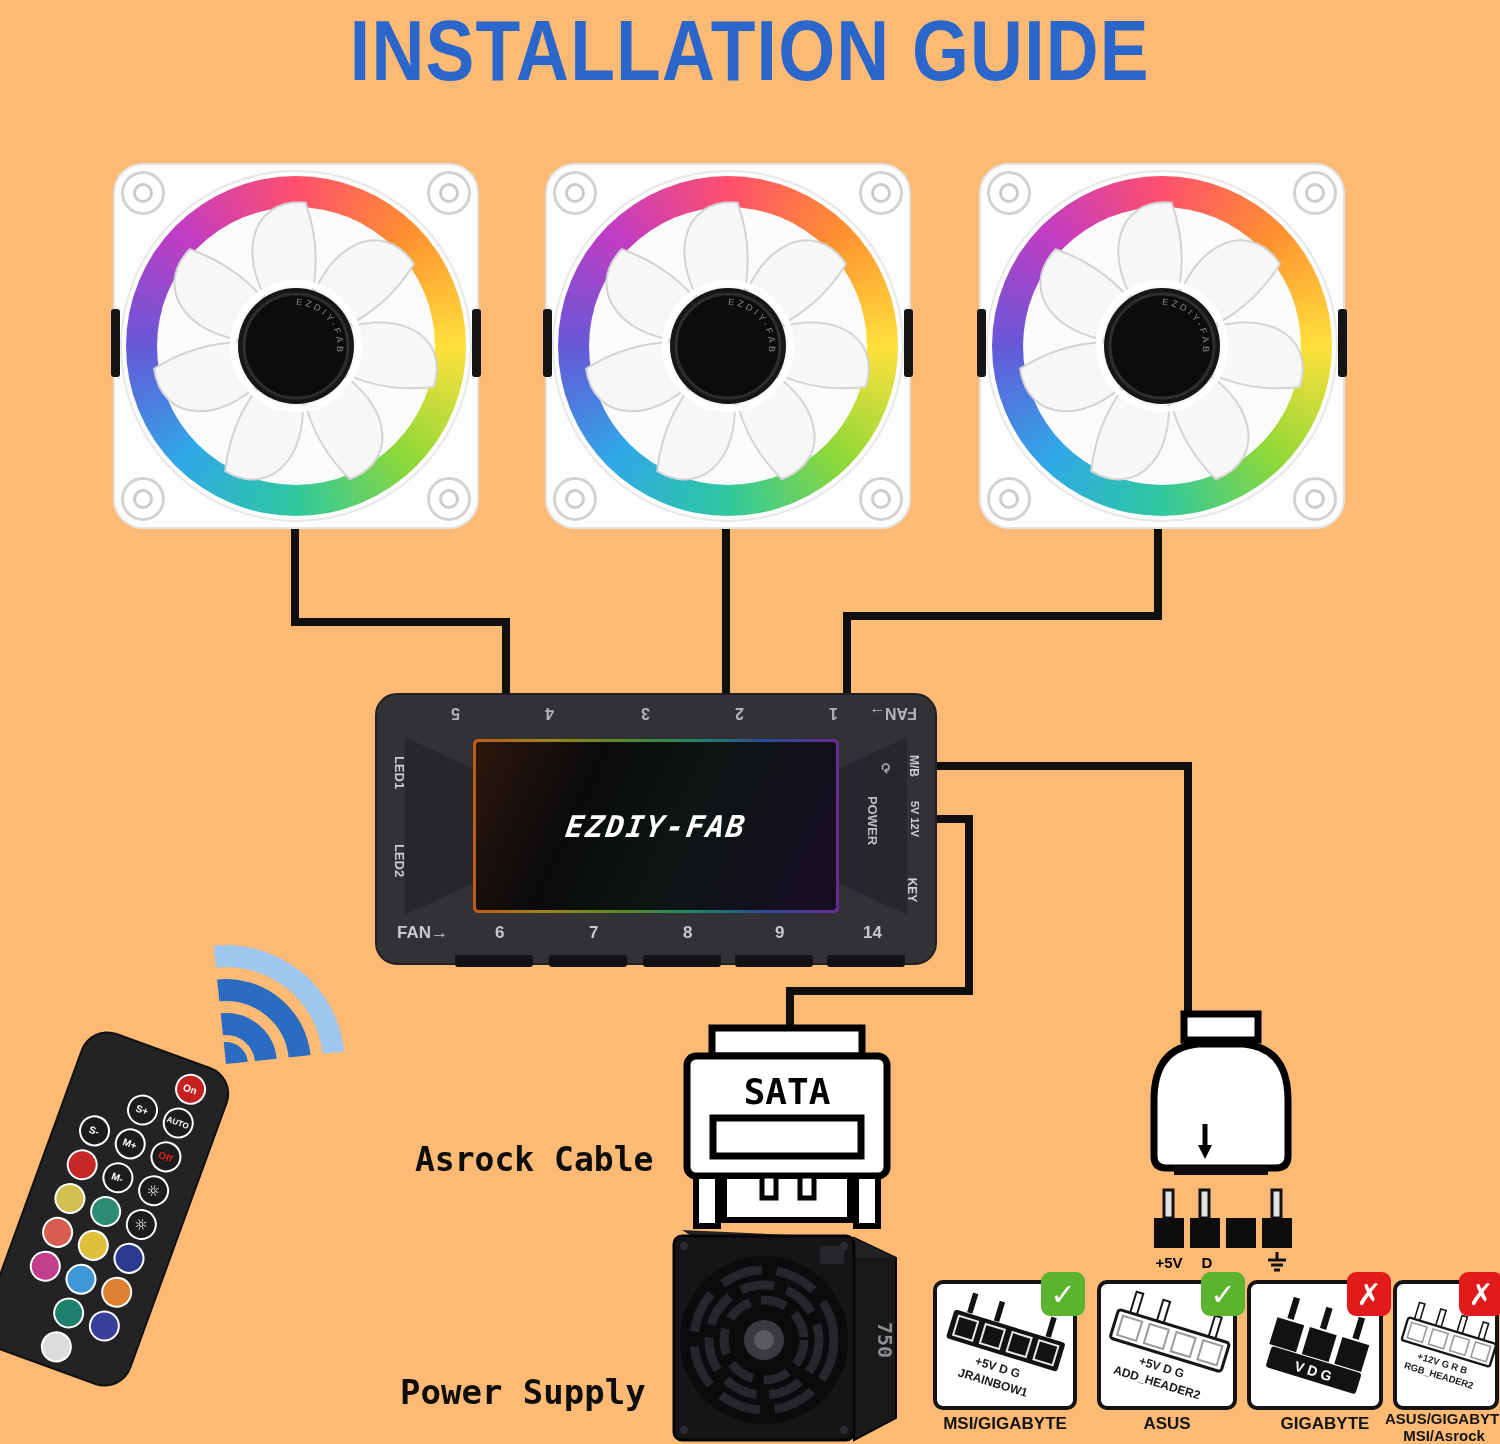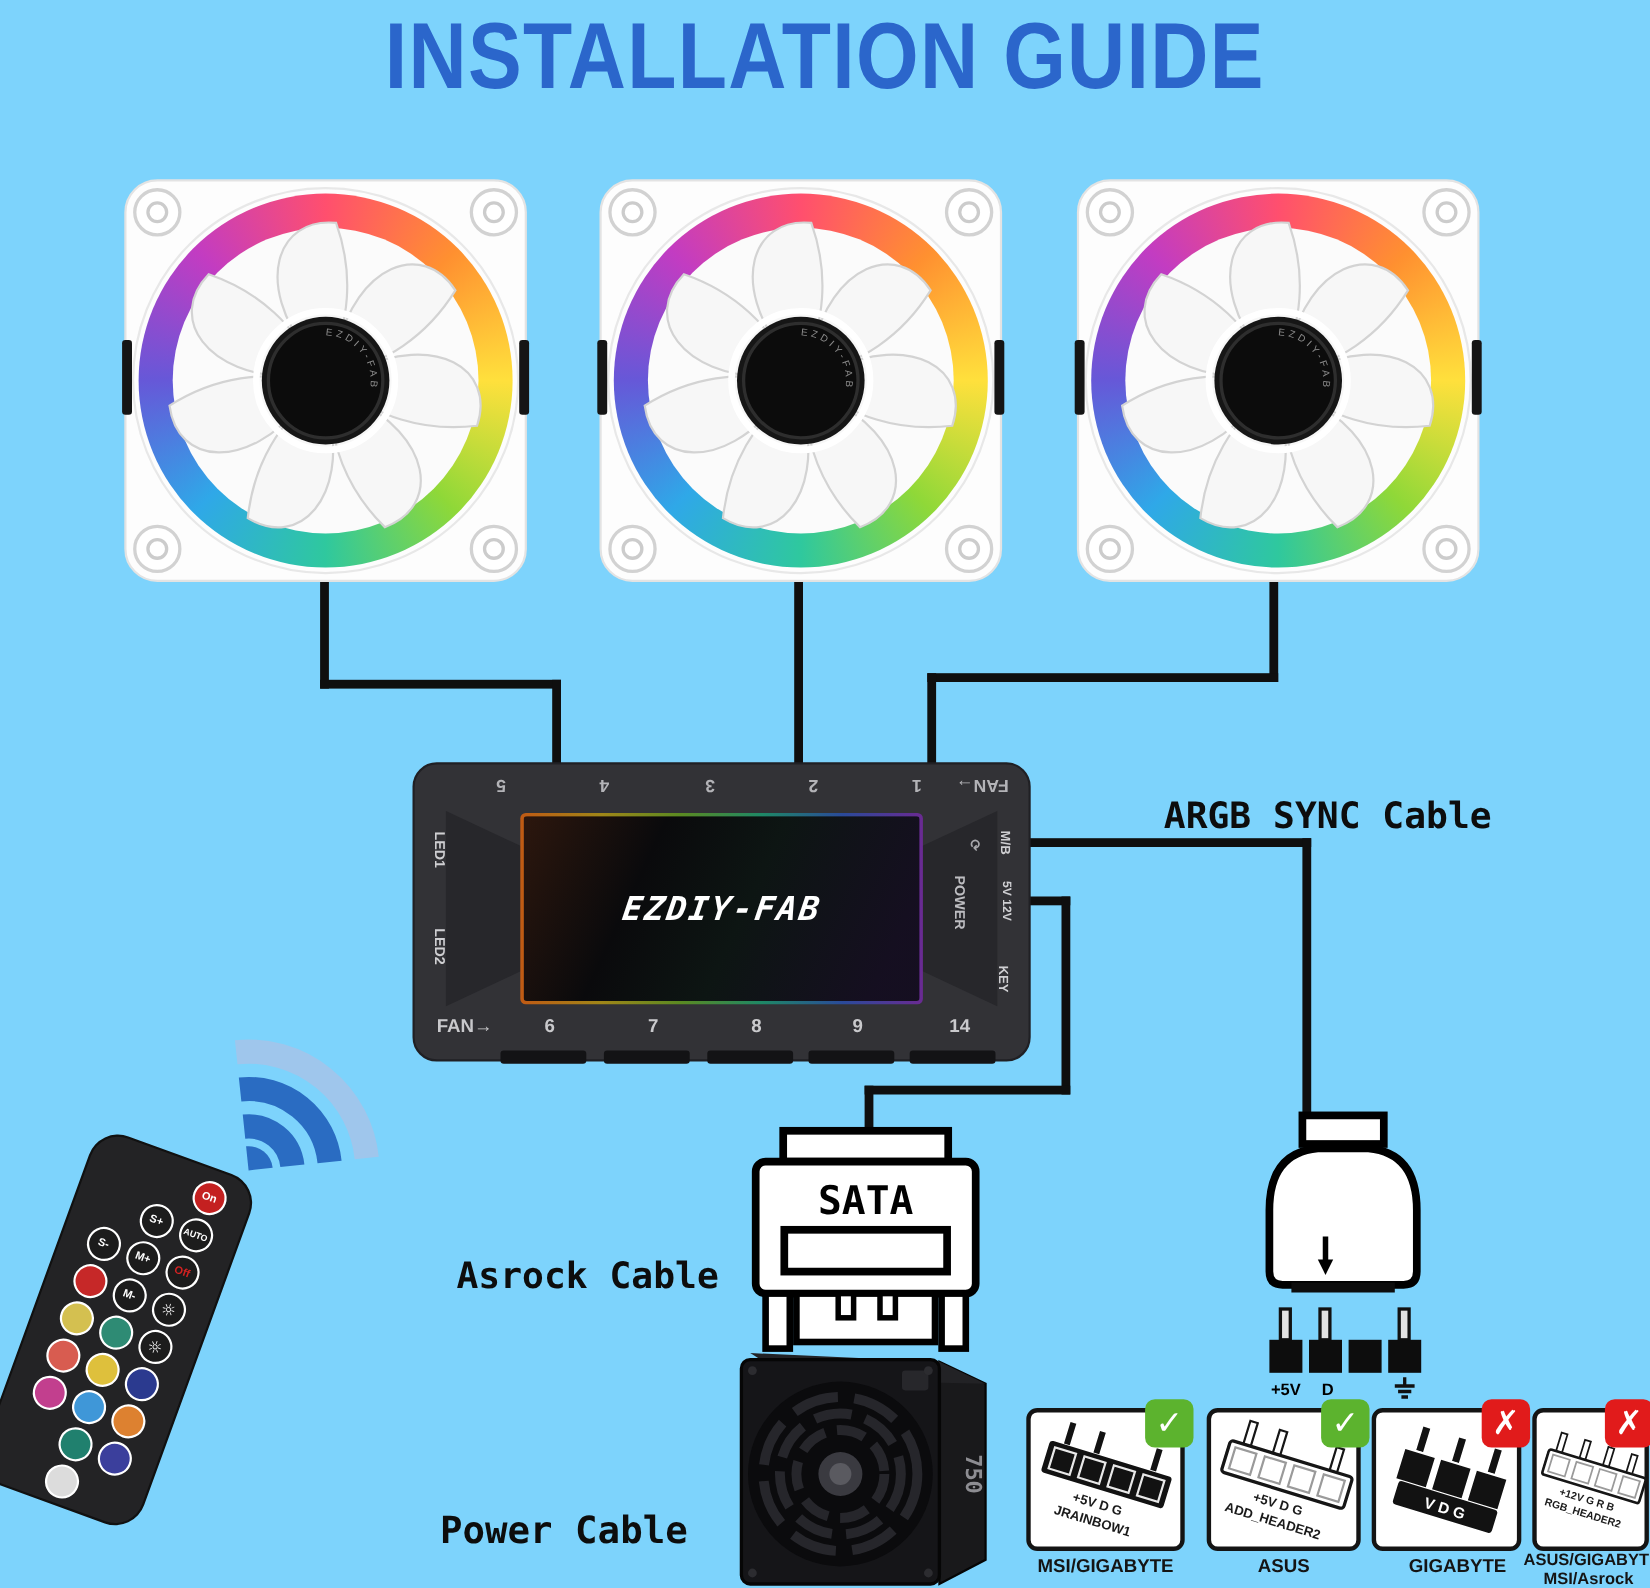--- a/index.html
+++ b/index.html
@@ -1,16 +1,16 @@
 <!DOCTYPE html>
 <html><head>
 <meta charset="utf-8">
 <style>
   html,body{margin:0;padding:0;background:#fff;}
-  .stage{position:relative;width:1500px;height:1444px;background:#7dd3fc;overflow:hidden;
+  .stage{position:relative;width:1500px;height:1444px;background:#fdba74;overflow:hidden;
          font-family:"Liberation Sans",sans-serif;}
   
   .title-wrap{position:absolute;left:0;top:2px;width:100%;text-align:center;}
   .title{display:inline-block;font-weight:bold;font-size:60px;letter-spacing:1px;
          transform:scale(1.22,1.42);transform-origin:center top;font-family:"Liberation Sans",sans-serif;}
   
   .wire{position:absolute;background:#0f0f0f;}
   
   .fan{position:absolute;width:366px;height:366px;}
   .fan-frame{position:absolute;inset:0;background:#fdfdfd;border:2px solid #e3e3e3;border-radius:30px;}
@@ -220,23 +220,22 @@
       <span style="left:398px">9</span>
       <span style="left:486px">14</span>
     </div>
     <div class="hub-port" style="left:78px"></div>
     <div class="hub-port" style="left:172px"></div>
     <div class="hub-port" style="left:266px"></div>
     <div class="hub-port" style="left:358px"></div>
     <div class="hub-port" style="left:450px"></div>
   </div>
 
-  <div class="tech-label" style="left:1058px;top:722px;font-size:33px;">ARGB SYNC Cable</div>
   <div class="tech-label" style="left:415px;top:1140px;font-size:33px;">Asrock Cable</div>
-  <div class="tech-label" style="left:400px;top:1372px;font-size:34px;">Power Cable</div>
+  <div class="tech-label" style="left:400px;top:1372px;font-size:34px;">Power Supply</div>
 
   <svg style="position:absolute;left:680px;top:1020px;" width="215" height="212" viewBox="0 0 215 212">
     <rect x="32" y="8" width="150" height="28" fill="#fff" stroke="#000" stroke-width="7"></rect>
     <rect x="7" y="36" width="200" height="120" rx="9" fill="#fff" stroke="#000" stroke-width="7"></rect>
     <text x="107" y="84" text-anchor="middle" font-size="36" font-weight="bold" font-family="DejaVu Sans Mono,monospace" fill="#000">SATA</text>
     <rect x="33" y="98" width="148" height="38" fill="#fff" stroke="#000" stroke-width="7"></rect>
     <rect x="16" y="156" width="22" height="50" fill="#fff" stroke="#000" stroke-width="6"></rect>
     <rect x="176" y="156" width="22" height="50" fill="#fff" stroke="#000" stroke-width="6"></rect>
     <rect x="44" y="156" width="126" height="44" fill="#fff" stroke="#000" stroke-width="6"></rect>
     <rect x="82" y="156" width="14" height="22" fill="#fff" stroke="#000" stroke-width="5"></rect>

